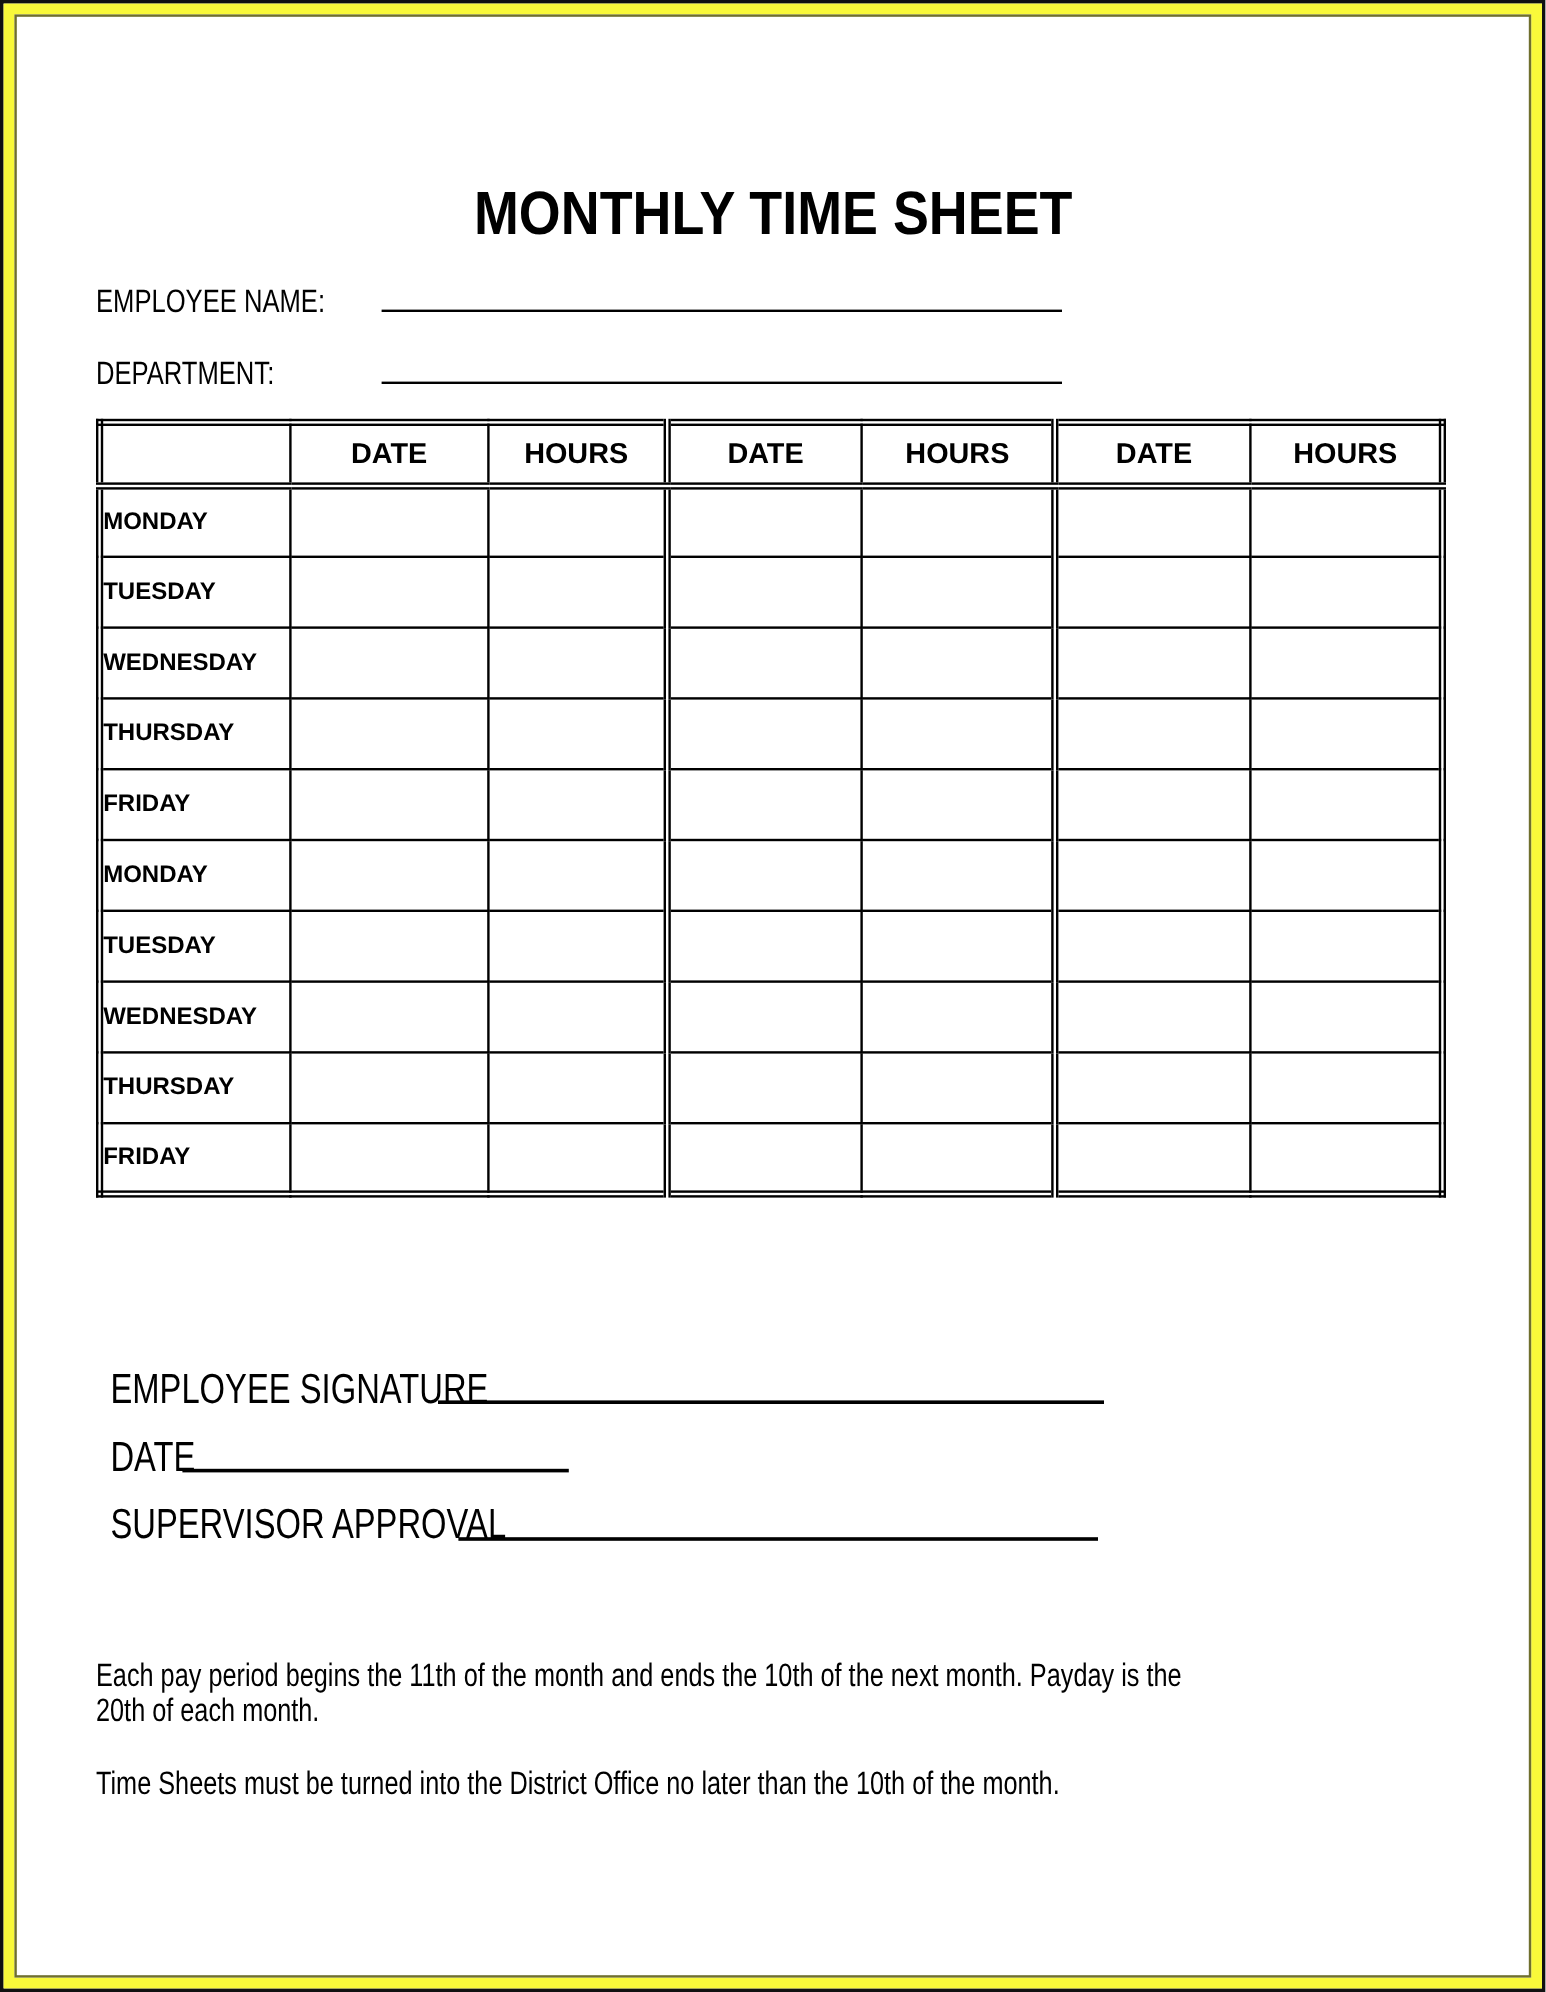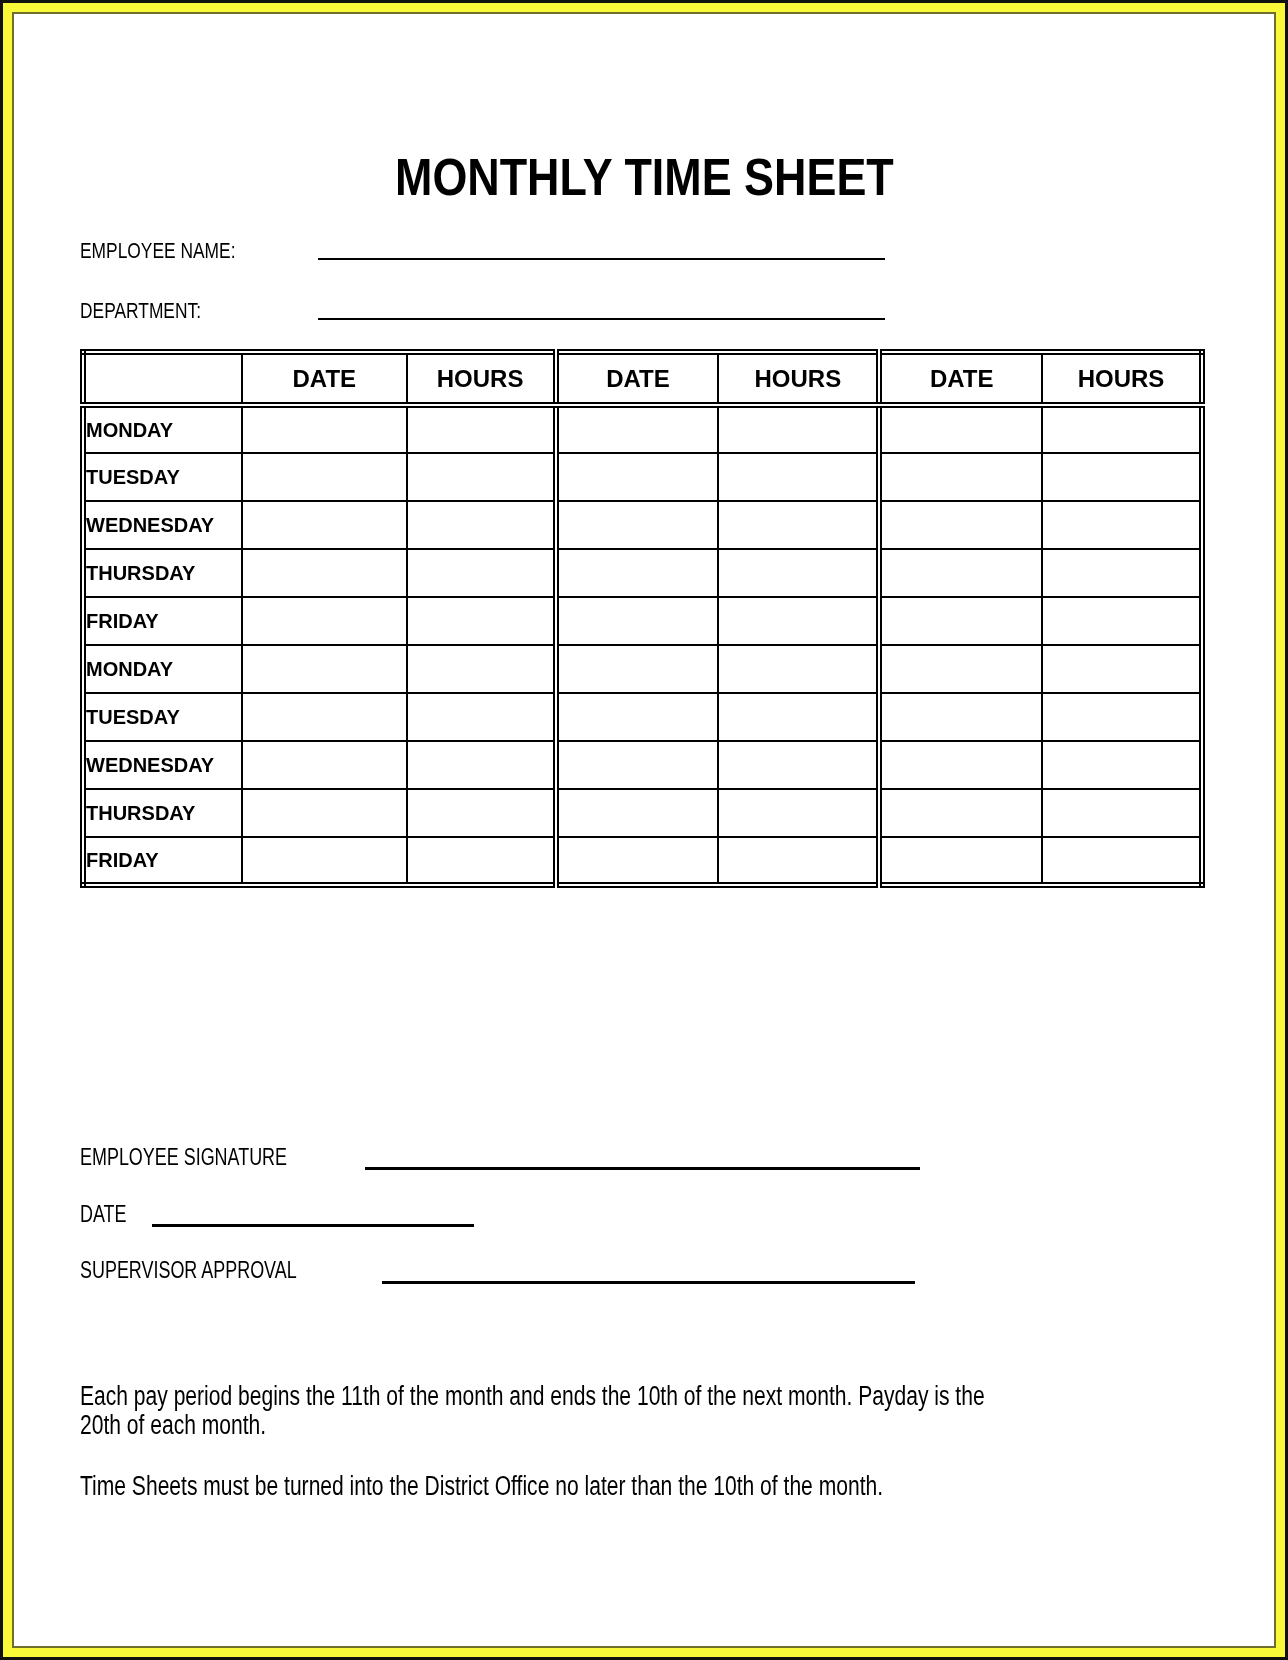--- a/index.html
+++ b/index.html
@@ -13,31 +13,31 @@
   .frame-inner{position:absolute;inset:12px;border:2px solid #6f6f2e;pointer-events:none;}
 
   
   .title-wrap{position:absolute;left:0;top:150px;width:1288px;display:flex;justify-content:center;}
   .title{font-size:51px;font-weight:bold;line-height:56px;display:inline-block;
          transform:scaleX(0.88);transform-origin:50% 50%;white-space:nowrap;letter-spacing:0;}
 
   
   .narrow{display:inline-block;transform:scaleX(0.79);transform-origin:0 50%;white-space:nowrap;}
 
-  .top-label{position:absolute;left:80px;font-size:22px;line-height:34px;}
-  .sig-label{position:absolute;left:80px;font-size:23px;line-height:33px;}
+  .top-label{position:absolute;left:80px;font-size:27px;line-height:34px;}
+  .sig-label{position:absolute;left:92px;font-size:35px;line-height:33px;}
 
   .fill-line{position:absolute;background:#000;}
 
   
   .tbl-wrap{position:absolute;left:80px;top:349px;}
   table.timesheet{border-collapse:collapse;table-layout:fixed;width:1125px;border:6px double #000;}
   table.timesheet th,table.timesheet td{border:2px solid #000;padding:0;}
   table.timesheet thead th{height:47px;border-bottom:6px double #000;font-size:24px;font-weight:bold;text-align:center;vertical-align:middle;}
-  tr.day-row{height:48px;}
+  tr.day-row{height:59px;}
   td.day-name{border-right:6px double #000;font-size:20px;font-weight:bold;text-align:left;
               vertical-align:middle;padding-left:9px;}
   .group-start{border-left:6px double #000 !important;}
   tr.total-row td{border-top:6px double #000;height:58px;vertical-align:middle;}
   .total-label-cell{text-align:center;}
   .total-label-cell span{display:inline-block;transform:scaleX(0.89);transform-origin:50% 50%;
                          font-size:27px;font-weight:bold;white-space:nowrap;}
   
   .note{position:absolute;left:80px;font-size:27px;line-height:29px;
         transform:scaleX(0.78);transform-origin:0 0;white-space:pre-line;width:1500px;}

